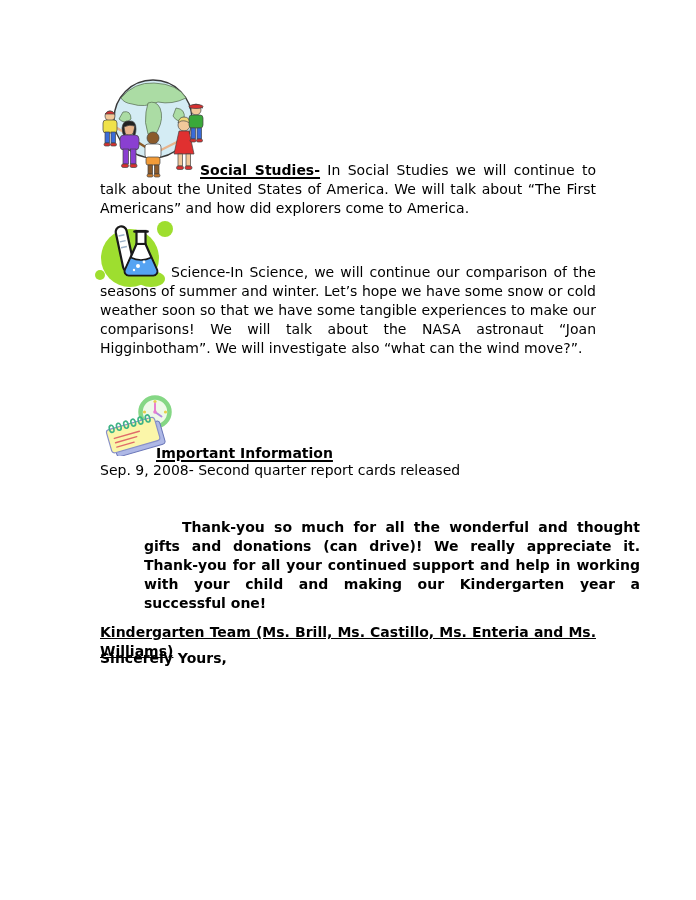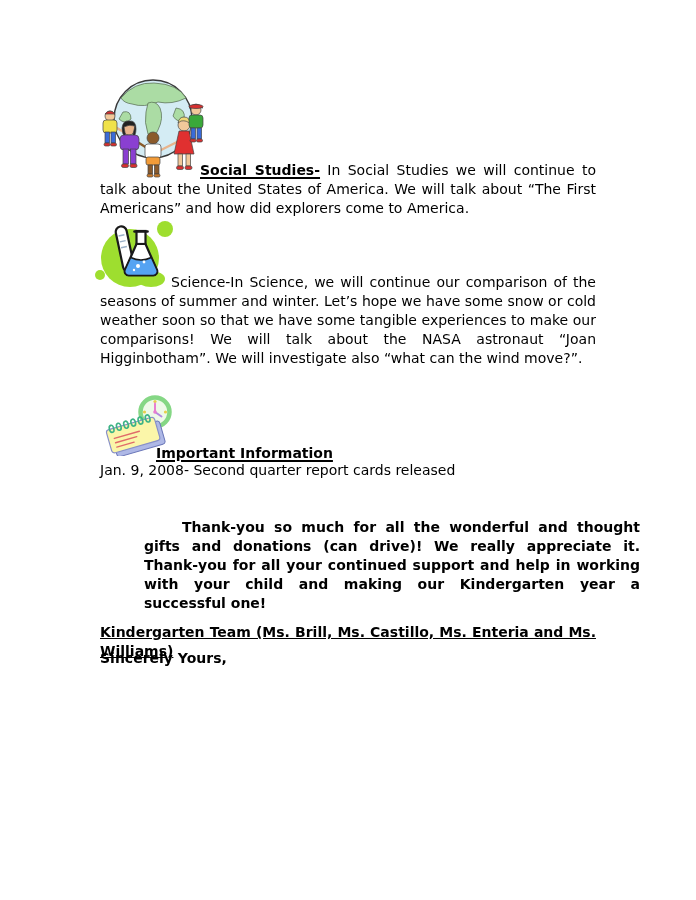--- a/index.html
+++ b/index.html
@@ -27,21 +27,21 @@
     text-decoration-thickness: 1.5px;
     text-underline-offset: 2px;
   }
   .icon { position: absolute; }
 
   #icon-globe    { left: 96px;  top: 76px;  }
   #icon-science  { left: 94px;  top: 218px; }
   #icon-notebook { left: 104px; top: 392px; }
 
   #p-social   { top: 161px; text-indent: 100px; }
-  #p-science  { top: 273px; text-indent: 71px;  }
+  #p-science  { top: 263px; text-indent: 71px;  }
   #h-important{ position: absolute; left: 156px; top: 444px; line-height: 19px; margin: 0; }
   #p-jan      { position: absolute; left: 100px; top: 461px; line-height: 19px; margin: 0; }
   #p-thanks   { top: 518px; text-indent: 38px; font-weight: bold; margin-left: 44px; }
   #p-salutation { position: absolute; left: 100px; top: 649px; line-height: 19px; margin: 0; font-weight: bold; }
   #p-signature  { top: 623px; font-weight: bold; text-decoration: underline; }
 </style>
 </head>
 <body>
 
 <div class="doc-page">
@@ -153,20 +153,20 @@
       <ellipse cx="18.5" cy="31" rx="2.2" ry="3.6" fill="none" stroke="#3db385" stroke-width="1.6"></ellipse>
       <ellipse cx="26" cy="31" rx="2.2" ry="3.6" fill="none" stroke="#3db385" stroke-width="1.6"></ellipse>
       <ellipse cx="33.5" cy="31" rx="2.2" ry="3.6" fill="none" stroke="#3db385" stroke-width="1.6"></ellipse>
       <ellipse cx="41" cy="31" rx="2.2" ry="3.6" fill="none" stroke="#3db385" stroke-width="1.6"></ellipse>
       <ellipse cx="48.5" cy="31" rx="2.2" ry="3.6" fill="none" stroke="#3db385" stroke-width="1.6"></ellipse>
       <path d="M11,41 h26 M11,45.5 h22 M11,50 h18" stroke="#e06a6a" stroke-width="1.4" stroke-linecap="round"></path>
     </g>
   </svg>
 
   <div id="h-important" class="h-underline">Important Information</div>
-  <div id="p-jan">Jan. 9, 2008- Second quarter report cards released</div>
+  <div id="p-jan">Sep. 9, 2008- Second quarter report cards released</div>
 
   <p class="para" id="p-thanks">Thank-you so much for all the wonderful and thought gifts and donations (can drive)! We really appreciate it. Thank-you for all your continued support and help in working with your child and making our Kindergarten year a successful one!</p>
 
   <div id="p-salutation">Sincerely Yours,</div>
   <p class="para" id="p-signature">Kindergarten Team (Ms. Brill, Ms. Castillo, Ms. Enteria and Ms. Williams)</p>
 
 </div>
 
 </body></html>

